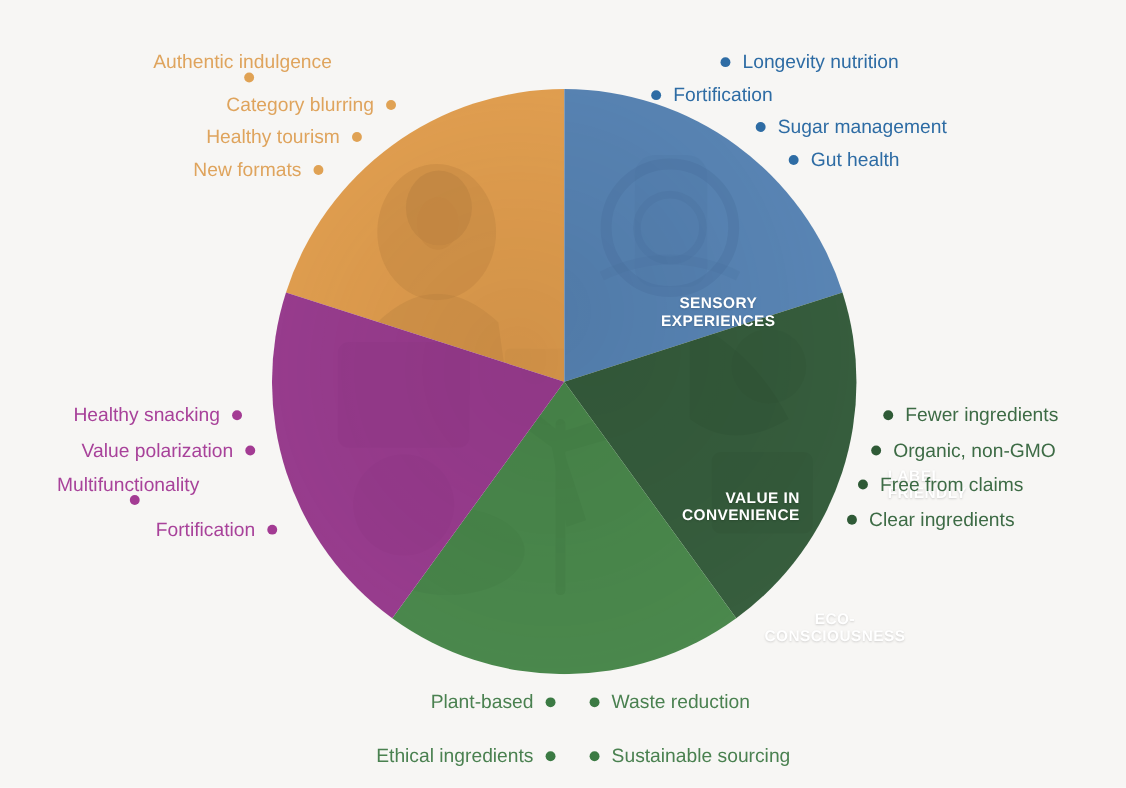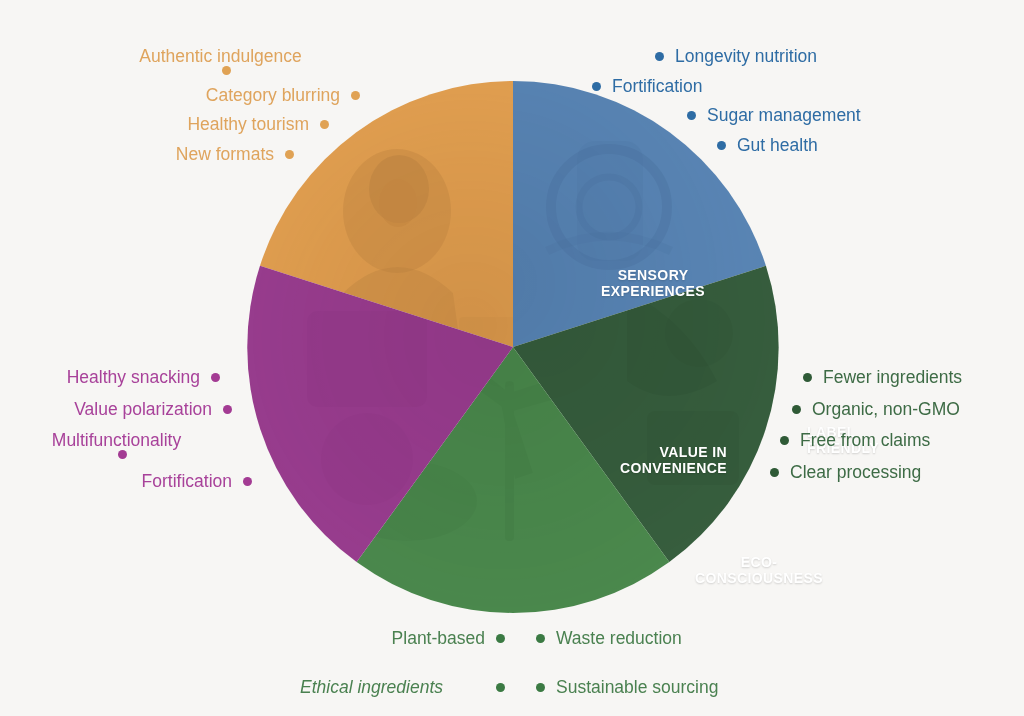--- a/index.html
+++ b/index.html
@@ -293,21 +293,21 @@
     <div class="bl-row r1">
       <span class="bl-dot"></span>
       <span class="bl-text">Organic, non-GMO</span>
     </div>
     <div class="bl-row r2">
       <span class="bl-dot"></span>
       <span class="bl-text">Free from claims</span>
     </div>
     <div class="bl-row r3">
       <span class="bl-dot"></span>
-      <span class="bl-text">Clear processing</span>
+      <span class="bl-text">Clear ingredients</span>
     </div>
   </div>
 
   <div class="bullet-list list-right" id="list-value">
     <div class="bl-row r0">
       <span class="bl-text">Healthy snacking</span>
       <span class="bl-dot"></span>
     </div>
     <div class="bl-row r1">
       <span class="bl-text">Value polarization</span>
@@ -325,21 +325,21 @@
 
   <div class="bullet-list" id="list-eco">
     <div class="bl-row list-right" style="justify-content:flex-end;">
       <span class="bl-text" style="margin-right:11px;">Plant-based</span>
       <span class="bl-dot"></span>
     </div>
     <div class="bl-row">
       <span class="bl-dot"></span>
       <span class="bl-text" style="margin-left:11px;">Waste reduction</span>
     </div>
-    <div class="bl-row list-right" style="justify-content:space-between;font-style:italic;">
+    <div class="bl-row list-right" style="justify-content:flex-end;">
       <span class="bl-text" style="margin-right:11px;">Ethical ingredients</span>
       <span class="bl-dot"></span>
     </div>
     <div class="bl-row">
       <span class="bl-dot"></span>
       <span class="bl-text" style="margin-left:11px;">Sustainable sourcing</span>
     </div>
   </div>
 
 </div>

